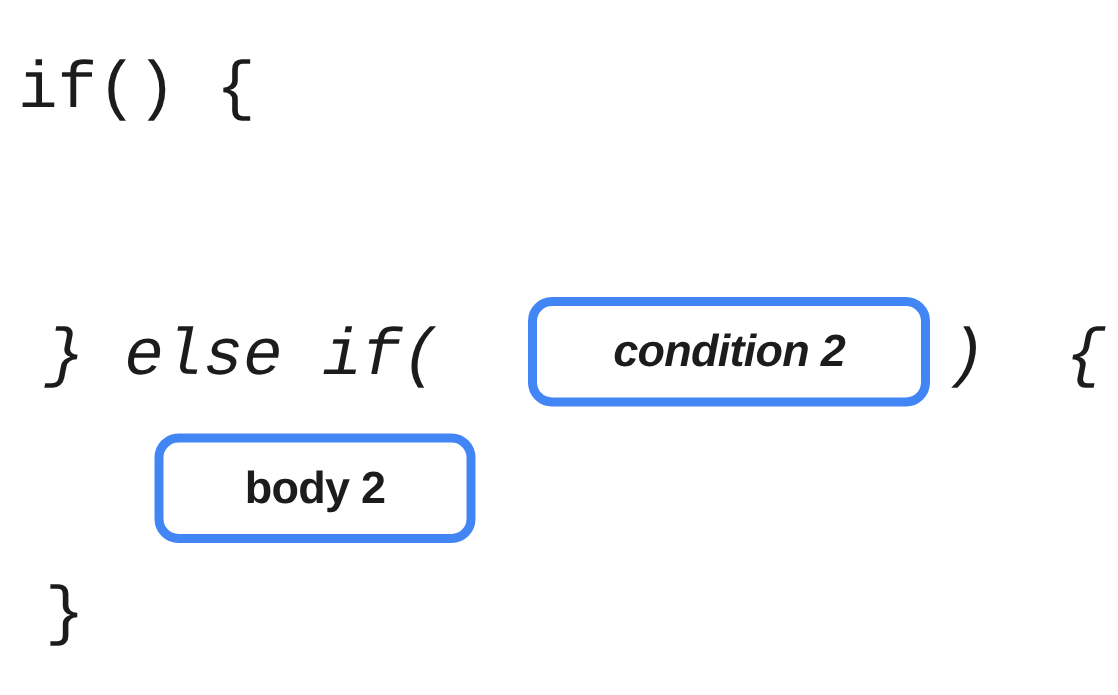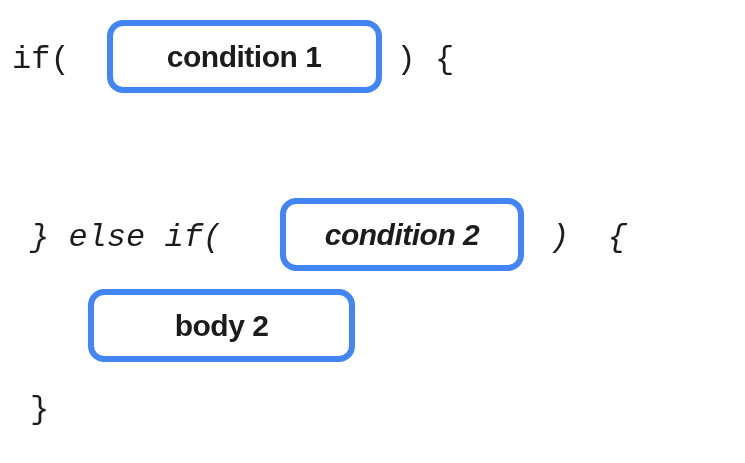--- a/index.html
+++ b/index.html
@@ -20,21 +20,21 @@
     background: #ffffff;
   }
   .row {
     position: absolute;
     display: flex;
     align-items: center;
     height: 73px;
   }
   .code {
     font-family: "Liberation Mono", "DejaVu Sans Mono", monospace;
-    font-size: 32px;
+    font-size: 44px;
     font-weight: 400;
     color: var(--ink, #1c1c1c);
     white-space: pre;
     line-height: 1;
     position: relative;
     top: 3px;
   }
   .block {
     box-sizing: border-box;
     height: 73px;
@@ -53,35 +53,32 @@
     color: var(--ink, #1c1c1c);
     letter-spacing: -0.5px;
     white-space: pre;
   }
   
   #row1 { left: 12px;  top: 20px;  }
   #row1 .block { width: 275px; margin-left: 37px; margin-right: 15px; }
   #row2 { left: 96px;  top: 115px; }
   #row2 .block { width: 269px; }
   #row3 { left: 30px;  top: 198px; font-style: italic; }
-  #row3 .block { width: 244px; margin-left: 58px; margin-right: 26px; }
+  #row3 .block { width: 268px; margin-left: 58px; margin-right: 11px; }
   #row4 { left: 88px;  top: 289px; }
-  #row4 .block { width: 267px; }
+  #row4 .block { width: 214px; margin-left: 15px; }
   #row5 { left: 30px;  top: 381px; height: 52px; }
 </style>
 </head>
 <body style="background: rgb(255, 255, 255);">
 
 <div class="canvas">
 
   <div class="row" id="row1">
     <span class="code">if(</span>
-    <div class="block">
-      <span class="block-label">condition 1</span>
-    </div>
     <span class="code">) {</span>
   </div>
 
 
   <div class="row" id="row3">
     <span class="code">} else if(</span>
     <div class="block">
       <span class="block-label">condition 2</span>
     </div>
     <span class="code">)  {</span>

